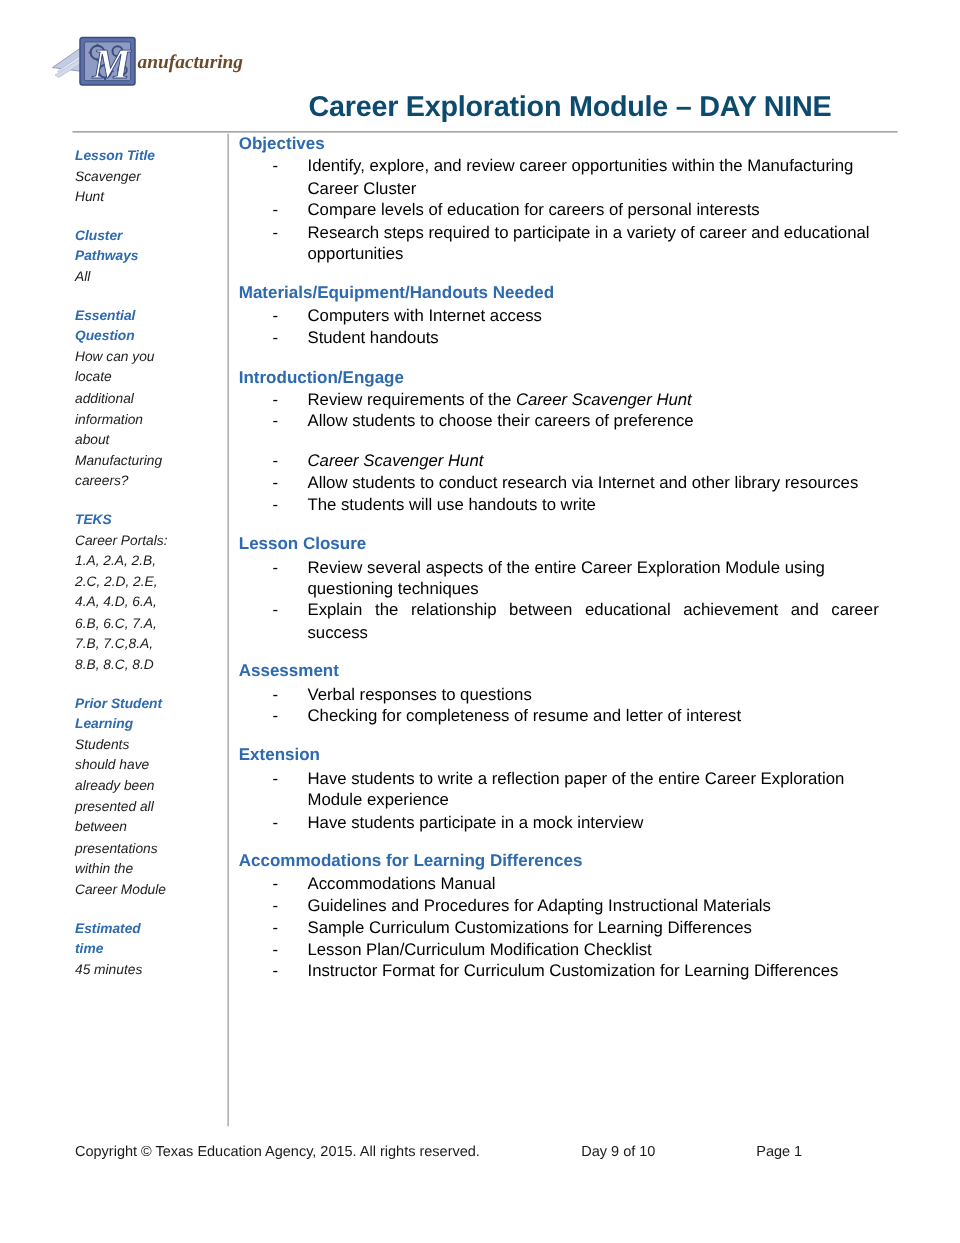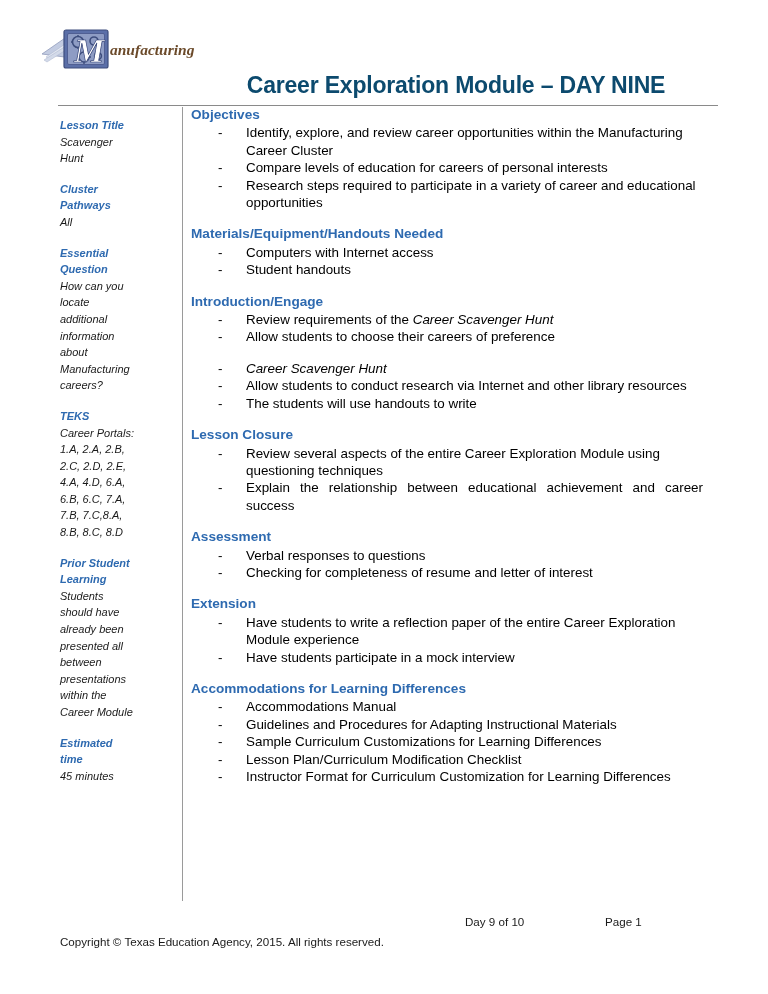--- a/index.html
+++ b/index.html
@@ -164,21 +164,21 @@
   
   .footer {
     position: absolute;
     left: 60px;
     right: 50px;
     top: 915px;
     font-size: 11.6px;
     color: #1a1a1a;
     height: 16px;
   }
-  .footer .f-copy { position: absolute; left: 0; top: 0; margin-top: 20px; }
+  .footer .f-copy { position: absolute; left: 0; top: 0; }
   .footer .f-day  { position: absolute; left: 405px; top: 0; }
   .footer .f-page { position: absolute; left: 545px; top: 0; }
 </style>
 </head>
 <body>
 
 <div class="page">
 
   <div class="header">
 

